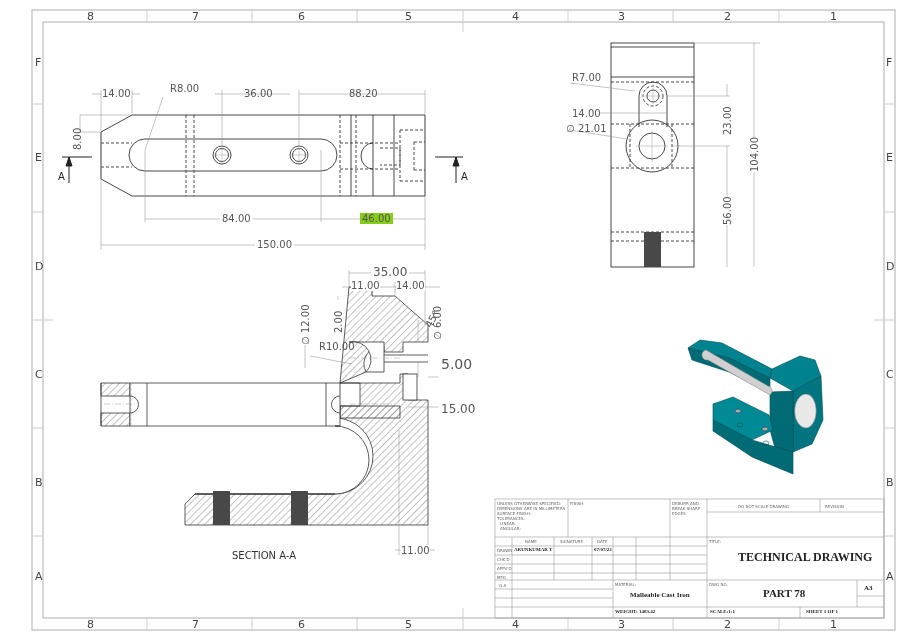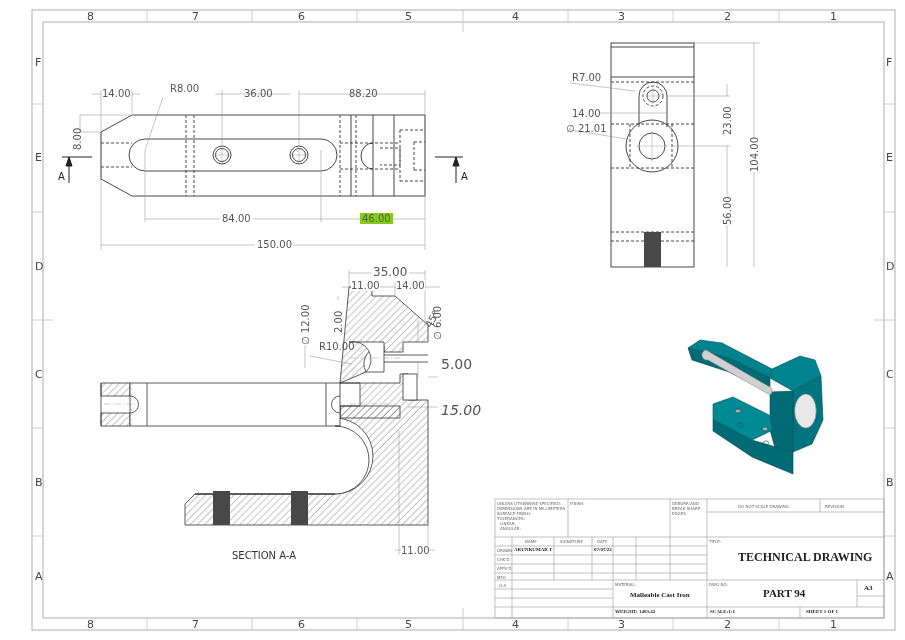--- a/index.html
+++ b/index.html
@@ -301,21 +301,21 @@
 
 <div class="tb" style="left:371px;top:265px;font-size:12px;color:#555;background:#fff;padding:0 2px;">35.00</div>
 <div class="tb" style="left:351px;top:280px;font-size:10px;color:#555;background:#fff;">11.00</div>
 <div class="tb" style="left:396px;top:280px;font-size:10px;color:#555;background:#fff;">14.00</div>
 <div class="tb" style="left:333px;top:333px;font-size:10px;color:#555;transform:rotate(-90deg);transform-origin:left top;">2.00</div>
 <div class="tb" style="left:300px;top:345px;font-size:10px;color:#555;transform:rotate(-90deg);transform-origin:left top;">∅ 12.00</div>
 <div class="tb" style="left:319px;top:341px;font-size:10px;color:#555;">R10.00</div>
 <div class="tb" style="left:423px;top:312px;font-size:10px;color:#555;transform:rotate(-60deg);transform-origin:left top;top:324px;">45°</div>
 <div class="tb" style="left:432px;top:340px;font-size:10px;color:#555;transform:rotate(-90deg);transform-origin:left top;">∅ 6.00</div>
 <div class="tb" style="left:441px;top:356px;font-size:14px;color:#555;">5.00</div>
-<div class="tb" style="left:441px;top:402px;font-size:14px;color:#555;font-style:italic;">15.00</div>
+<div class="tb" style="left:441px;top:402px;font-size:12px;color:#555;">15.00</div>
 <div class="tb" style="left:401px;top:545px;font-size:10px;color:#555;background:#fff;">11.00</div>
 <div class="tb" style="left:232px;top:550px;font-size:10px;color:#333;">SECTION A-A</div>
 
 <div class="tb small" style="left:497px;top:501px;">
   <div>UNLESS OTHERWISE SPECIFIED:</div>
   <div>DIMENSIONS ARE IN MILLIMETERS</div>
   <div>SURFACE FINISH:</div>
   <div>TOLERANCES:</div>
   <div style="padding-left:3px">LINEAR:</div>
   <div style="padding-left:3px">ANGULAR:</div>
@@ -342,18 +342,18 @@
 <div class="tb serif" style="left:514px;top:547px;font-size:5px;">ARUNKUMAR T</div>
 <div class="tb serif" style="left:594px;top:547px;font-size:5px;">07/07/22</div>
 
 <div class="tb small" style="left:709px;top:539px;">TITLE:</div>
 <div class="tb serif" style="left:738px;top:550px;font-size:12px;">TECHNICAL DRAWING</div>
 
 <div class="tb small" style="left:615px;top:582px;">MATERIAL:</div>
 <div class="tb serif" style="left:630px;top:591px;font-size:7px;">Malleable Cast Iron</div>
 
 <div class="tb small" style="left:709px;top:582px;">DWG NO.</div>
-<div class="tb serif" style="left:763px;top:587px;font-size:11px;">PART 94</div>
+<div class="tb serif" style="left:763px;top:587px;font-size:11px;">PART 78</div>
 <div class="tb serif" style="left:864px;top:584px;font-size:7px;">A3</div>
 
 <div class="tb serif" style="left:615px;top:609px;font-size:5px;">WEIGHT: 1483.42</div>
 <div class="tb serif" style="left:710px;top:609px;font-size:5px;">SCALE:1:1</div>
 <div class="tb serif" style="left:806px;top:609px;font-size:5px;">SHEET 1 OF 1</div>
 
 </body></html>

